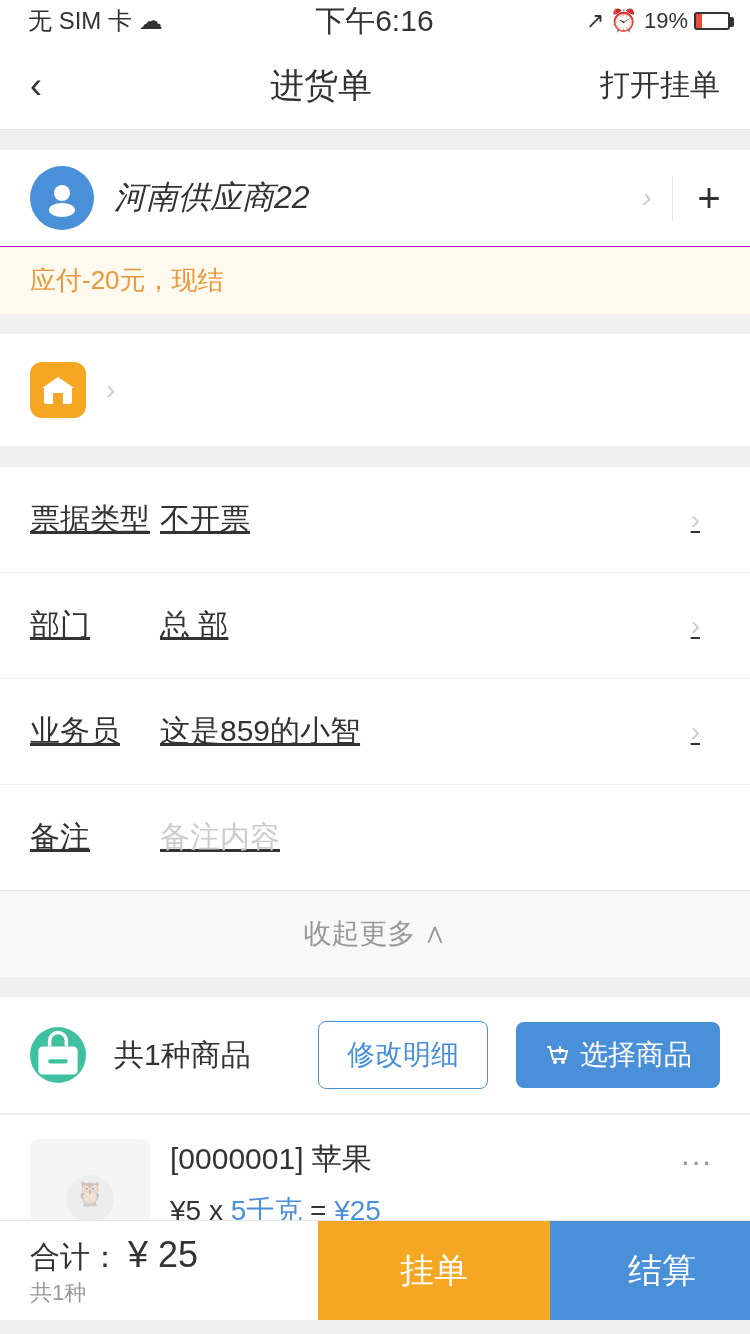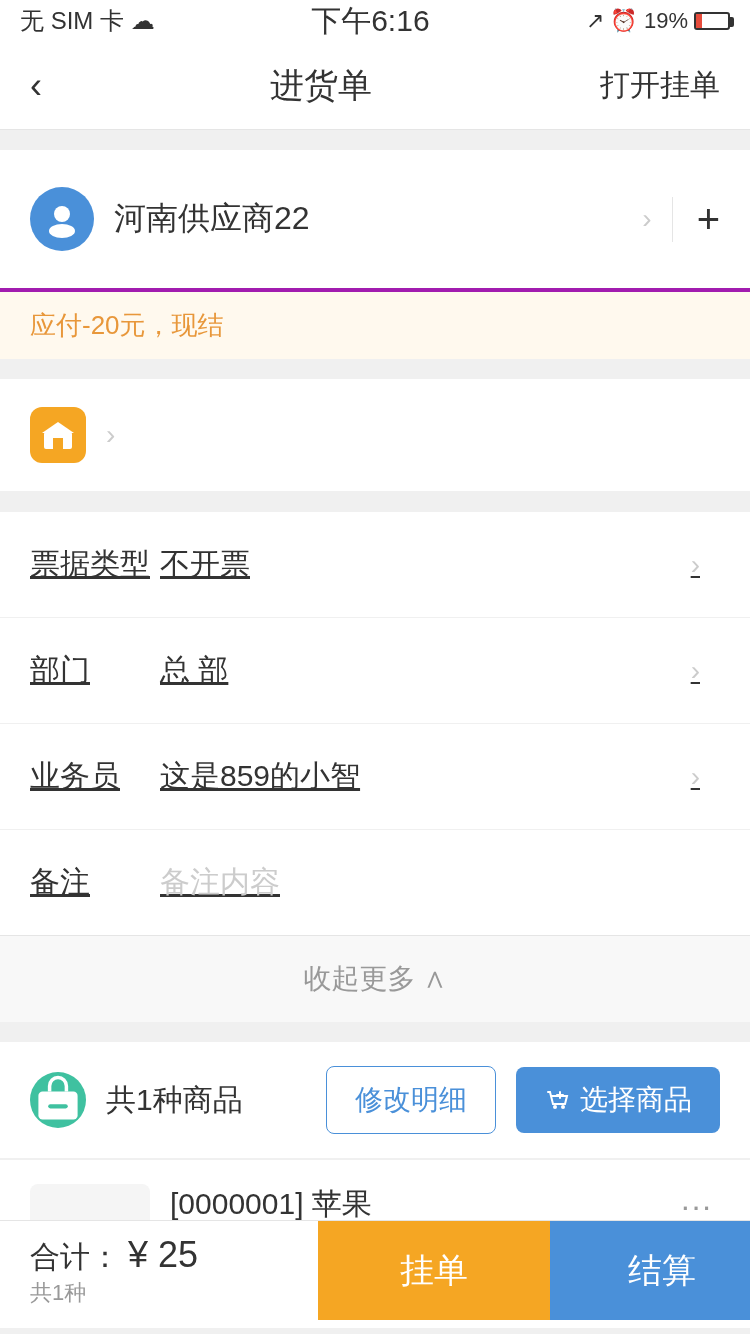--- a/index.html
+++ b/index.html
@@ -17,21 +17,21 @@
     .status-bar {
       height: 42px;
       background: #fff;
       display: flex;
       align-items: center;
       justify-content: space-between;
       padding: 0 20px;
       font-size: 24px;
       color: #333;
     }
-    .status-left { display: flex; align-items: center; gap: 8px; }
+    .status-left { display: flex; align-items: center; gap: 8px; margin-left: 8px; }
     .status-center { font-size: 30px; font-weight: 500; }
     .status-right { display: flex; align-items: center; gap: 6px; font-size: 22px; }
 
     
     .nav-bar {
       height: 88px;
       background: #fff;
       display: flex;
       align-items: center;
       justify-content: space-between;
@@ -63,22 +63,23 @@
     
     .card {
       background: #fff;
       margin: 0;
     }
 
     
     .supplier-row {
       display: flex;
       align-items: center;
-      padding: 37px 30px;
-      border-bottom: 4px solid #a21caf;
+      padding: 16px 30px;
+      border-bottom: 1px solid #a21caf;
+      font-style: italic;
     }
     .supplier-avatar {
       width: 64px;
       height: 64px;
       border-radius: 50%;
       background: #4a90d9;
       display: flex;
       align-items: center;
       justify-content: center;
       margin-right: 20px;
@@ -168,21 +169,21 @@
       background: #f8f8f8;
       border-top: 1px solid #e5e5e5;
     }
 
     
     .products-header {
       background: #fff;
       display: flex;
       align-items: center;
       padding: 24px 30px;
-      gap: 20px;
+      gap: 28px;
       margin-top: 20px;
     }
     .products-icon {
       width: 56px;
       height: 56px;
       border-radius: 50%;
       background: #3fc1a0;
       display: flex;
       align-items: center;
       justify-content: center;

